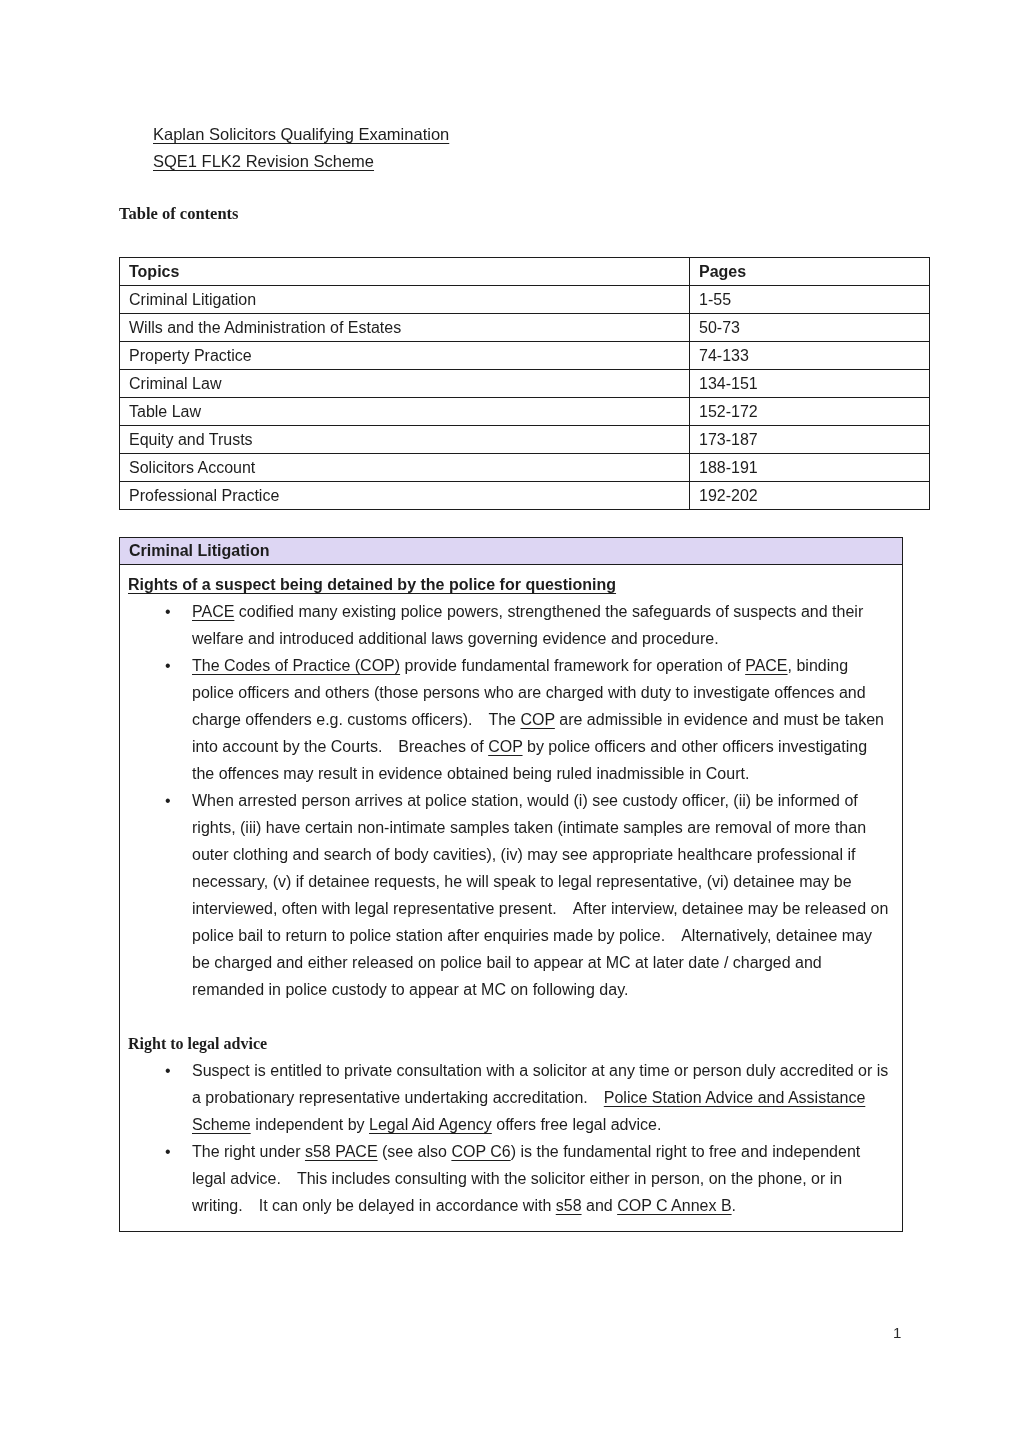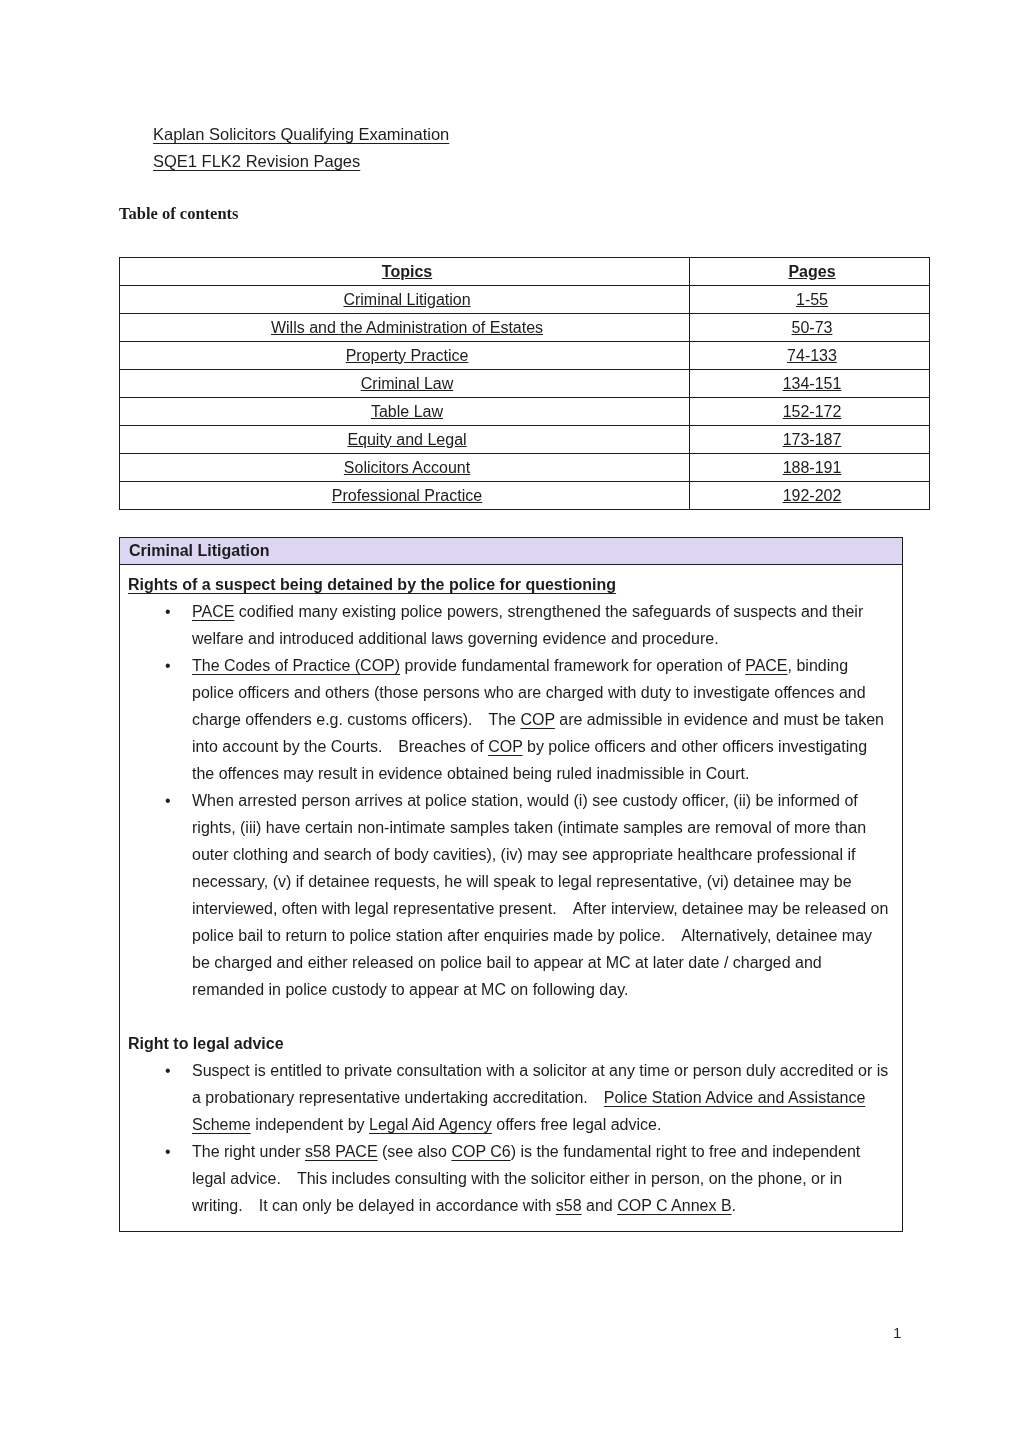--- a/index.html
+++ b/index.html
@@ -22,24 +22,24 @@
   }
   table.toc {
     position: absolute; left: 119px; top: 257px;
     width: 784px; border-collapse: collapse;
     font-size: 16px; table-layout: fixed;
   }
   .toc th, .toc td {
     border: 1px solid #1c1c1c;
     height: 27px;
     padding: 0 4px 0 9px;
-    text-align: center;
+    text-align: left;
     vertical-align: middle;
     font-weight: 400;
-    white-space: nowrap; overflow: hidden; text-decoration: underline;
+    white-space: nowrap; overflow: hidden;
   }
   .toc th { font-weight: 700; }
   .toc .col-topic { width: 556px; }
   .toc .col-pages { width: 226px; }
   .section {
     position: absolute; left: 119px; top: 537px;
     width: 782px;
     border: 1px solid #1c1c1c;
     background: #ffffff;
   }
@@ -48,37 +48,37 @@
     border-bottom: 1px solid #1c1c1c;
     font-size: 16px; font-weight: 700;
     height: 26px; line-height: 26px;
     padding-left: 9px;
   }
   .section-body {
     padding: 6px 12px 12px 8px;
     font-size: 16px; line-height: 27px;
   }
   .subheading { font-weight: 700; }
-  .subheading2 { font-weight: 700; }
+  .subheading2 { font-weight: 700; font-family: Liberation Serif, serif; }
   .bullet-row { display: flex; padding-left: 37px; }
   .dot { flex: 0 0 27px; width: 27px; }
   .bullet-text { flex: 1; min-width: 0; }
   .u { text-decoration: underline; text-underline-offset: 3px; }
   .spacer { height: 27px; }
   .page-number {
     position: absolute; left: 893px; top: 1324px;
     font-size: 15px; color: #2a2a2a;
   }
 </style>
 </head>
 <body>
 
 <div class="doc-title">
   <div class="title-line">Kaplan Solicitors Qualifying Examination</div>
-  <div class="title-line">SQE1 FLK2 Revision Pages</div>
+  <div class="title-line">SQE1 FLK2 Revision Scheme</div>
 </div>
 
 <div class="toc-heading">Table of contents</div>
 
 <table class="toc">
   <thead>
     <tr>
       <th class="col-topic">Topics</th>
       <th class="col-pages">Pages</th>
     </tr>
@@ -98,21 +98,21 @@
       </tr>
       <tr>
         <td class="col-topic">Criminal Law</td>
         <td class="col-pages">134-151</td>
       </tr>
       <tr>
         <td class="col-topic">Table Law</td>
         <td class="col-pages">152-172</td>
       </tr>
       <tr>
-        <td class="col-topic">Equity and Legal</td>
+        <td class="col-topic">Equity and Trusts</td>
         <td class="col-pages">173-187</td>
       </tr>
       <tr>
         <td class="col-topic">Solicitors Account</td>
         <td class="col-pages">188-191</td>
       </tr>
       <tr>
         <td class="col-topic">Professional Practice</td>
         <td class="col-pages">192-202</td>
       </tr>

